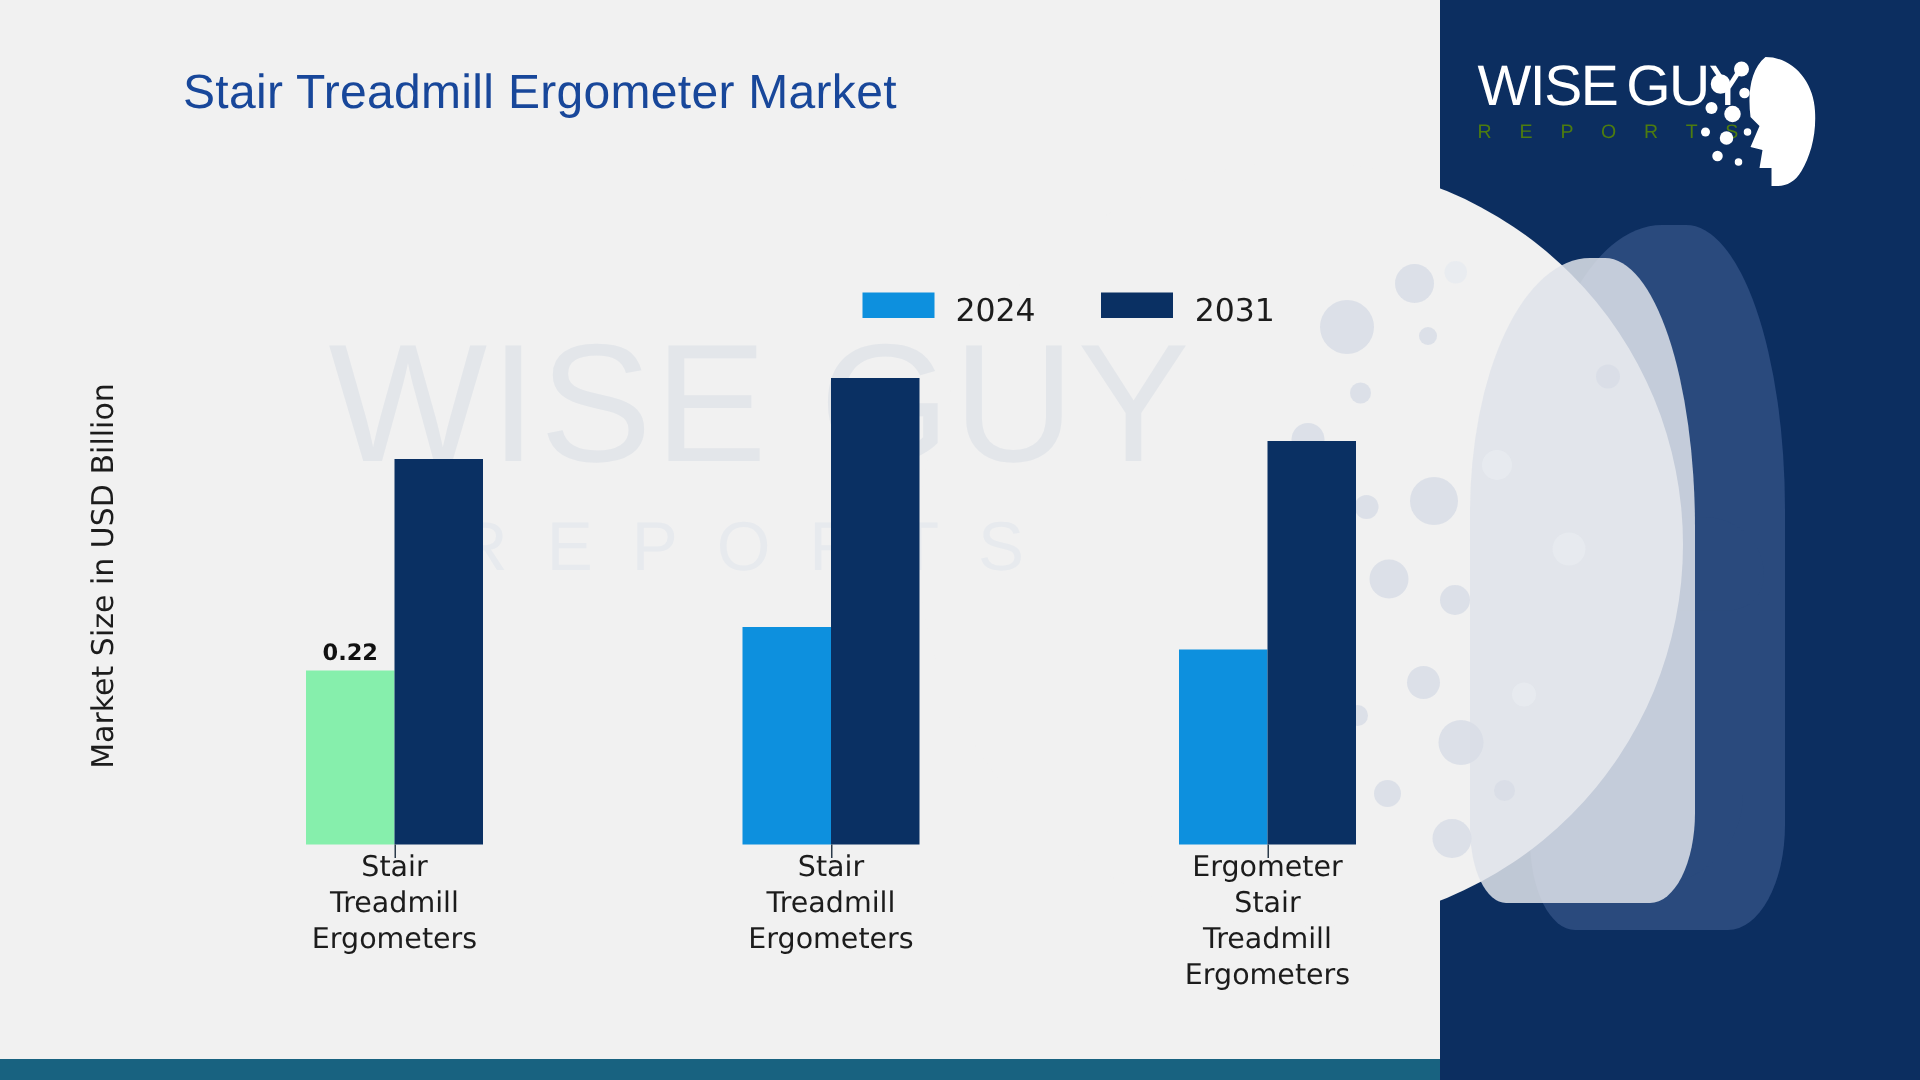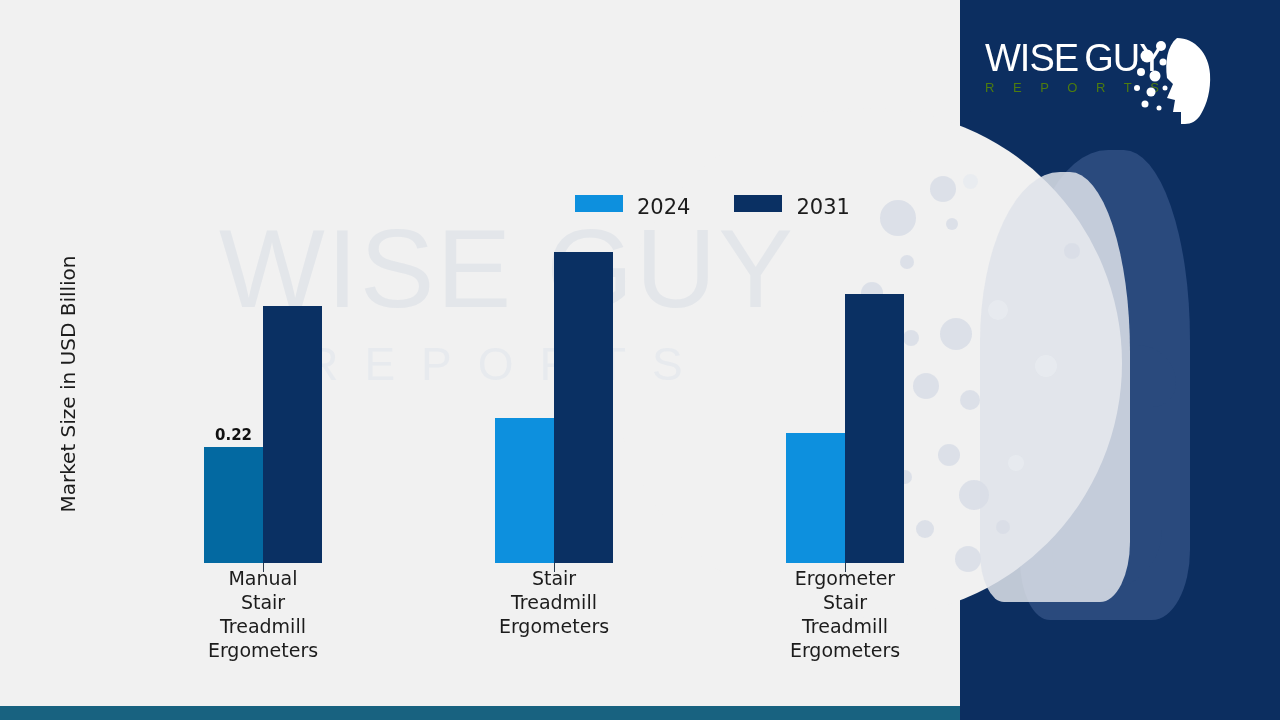--- a/index.html
+++ b/index.html
@@ -304,20 +304,21 @@
   <div class="bubble light" style="left:1035px;top:355px;width:22px;height:22px;"></div>
   <div class="bubble" style="left:1064px;top:243px;width:16px;height:16px;"></div>
 
   <div class="bottom-strip"></div>
 
   <div class="watermark">
     <div class="wm-line1">WISE GUY</div>
     <div class="wm-line2">REPORTS</div>
   </div>
 
+  <div class="title">Stair Treadmill Ergometer Market</div>
 
   <div class="logo">
     <div class="logo-wordmark">
       <span>WISE</span><span style="display:inline-block;width:6px;"></span><span>GUY</span>
     </div>
     <div class="logo-sub">R E P O R T S</div>
     <svg class="logo-head" viewBox="0 0 86 92" aria-hidden="true">
       <path d="M46 4 C64 4 78 20 79 40 C80 56 76 70 70 80 C66 87 60 90 54 90 L50 90 L50 78 L42 78 L44 66 L36 64 L42 50 L36 44 C34 28 36 12 46 4 Z" fill="#ffffff"></path>
       <circle cx="30" cy="12" r="5" fill="#ffffff"></circle>
       <circle cx="16" cy="22" r="6.5" fill="#ffffff"></circle>
@@ -344,27 +345,26 @@
       </div>
       <div class="legend-item">
         <span class="legend-swatch" style="background:#0a3063;"></span>
         <span class="legend-label">2031</span>
       </div>
     </div>
 
     <div class="groups">
 
       <div class="group" style="left:204px;">
-        <div class="bar b2024" style="background:#0369a1;height:116px;">
+        <div class="bar b2024" style="background:#86efac;height:116px;">
           <span class="bar-value">0.22</span>
         </div>
         <div class="bar b2032" style="background:#0a3063;height:257px;"></div>
         <div class="tick"></div>
         <div class="cat-label">
-          <div>Manual</div>
           <div>Stair</div>
           <div>Treadmill</div>
           <div>Ergometers</div>
         </div>
       </div>
 
       <div class="group" style="left:495px;">
         <div class="bar b2024" style="background:#0d90de;height:145px;">
           <span class="bar-value"></span>
         </div>

